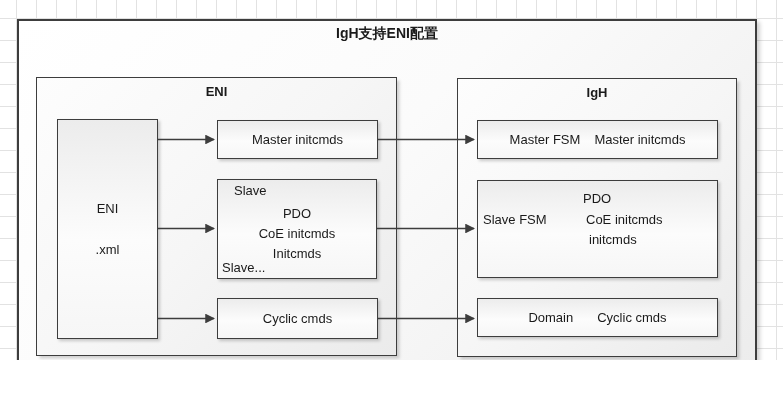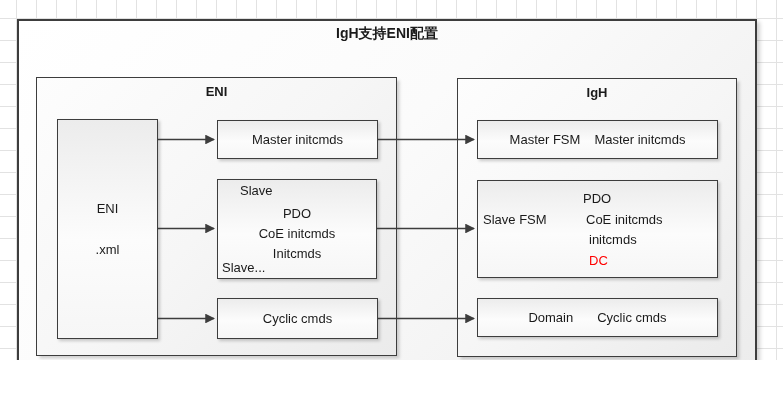--- a/index.html
+++ b/index.html
@@ -54,21 +54,21 @@
     display:flex;flex-direction:column;align-items:center;justify-content:center;gap:26px;}
   .box-master-left{left:217px;top:120px;width:161px;height:39px;}
   .box-slave-left{left:217px;top:179px;width:160px;height:100px;}
   .box-cyclic-left{left:217px;top:298px;width:161px;height:41px;}
 
   .box-master-fsm{left:477px;top:120px;width:241px;height:39px;gap:14px;}
   .box-slave-fsm{left:477px;top:180px;width:241px;height:98px;}
   .box-domain{left:477px;top:298px;width:241px;height:39px;gap:24px;}
 
   
-  .corner-tl{position:absolute;left:22px;top:4px;line-height:14px;}
+  .corner-tl{position:absolute;left:16px;top:4px;line-height:14px;}
   .corner-bl{position:absolute;left:4px;bottom:3px;line-height:14px;text-align:right;}
   .slave-center-col{position:absolute;left:0;right:0;top:24px;text-align:center;line-height:20px;}
   .slave-center-col span{display:block;}
 
   
   .fsm-left-label{position:absolute;left:5px;top:31px;line-height:16px;}
   .fsm-col{position:absolute;left:105px;top:8px;text-align:left;line-height:20.5px;}
   .fsm-col span{display:block;}
   .fsm-col .ind1{padding-left:3px;}
   .fsm-col .ind2{padding-left:6px;}
@@ -129,21 +129,20 @@
     <span>Master FSM</span>
     <span>Master initcmds</span>
   </div>
 
   <div class="box box-slave-fsm">
     <span class="fsm-left-label">Slave FSM</span>
     <div class="fsm-col">
       <span>PDO</span>
       <span class="ind1">CoE initcmds</span>
       <span class="ind2">initcmds</span>
-      <span class="ind2 dc-red">DC</span>
     </div>
   </div>
 
   <div class="box box-center box-domain">
     <span>Domain</span>
     <span>Cyclic cmds</span>
   </div>
 
   <svg class="arrows" viewBox="0 0 783 400" xmlns="http://www.w3.org/2000/svg">
     <defs>

